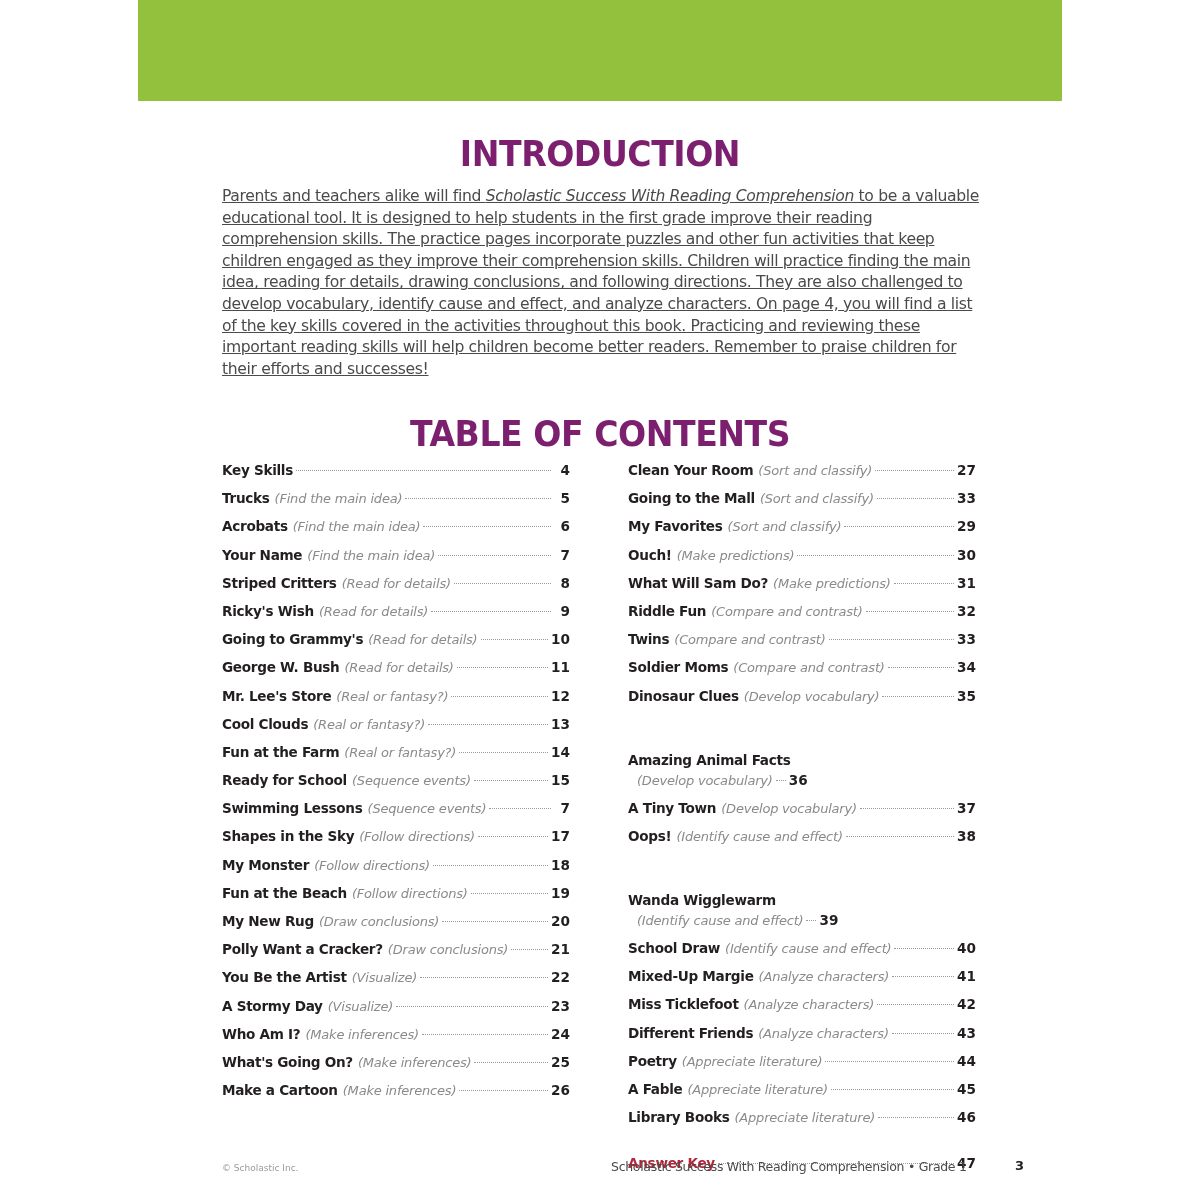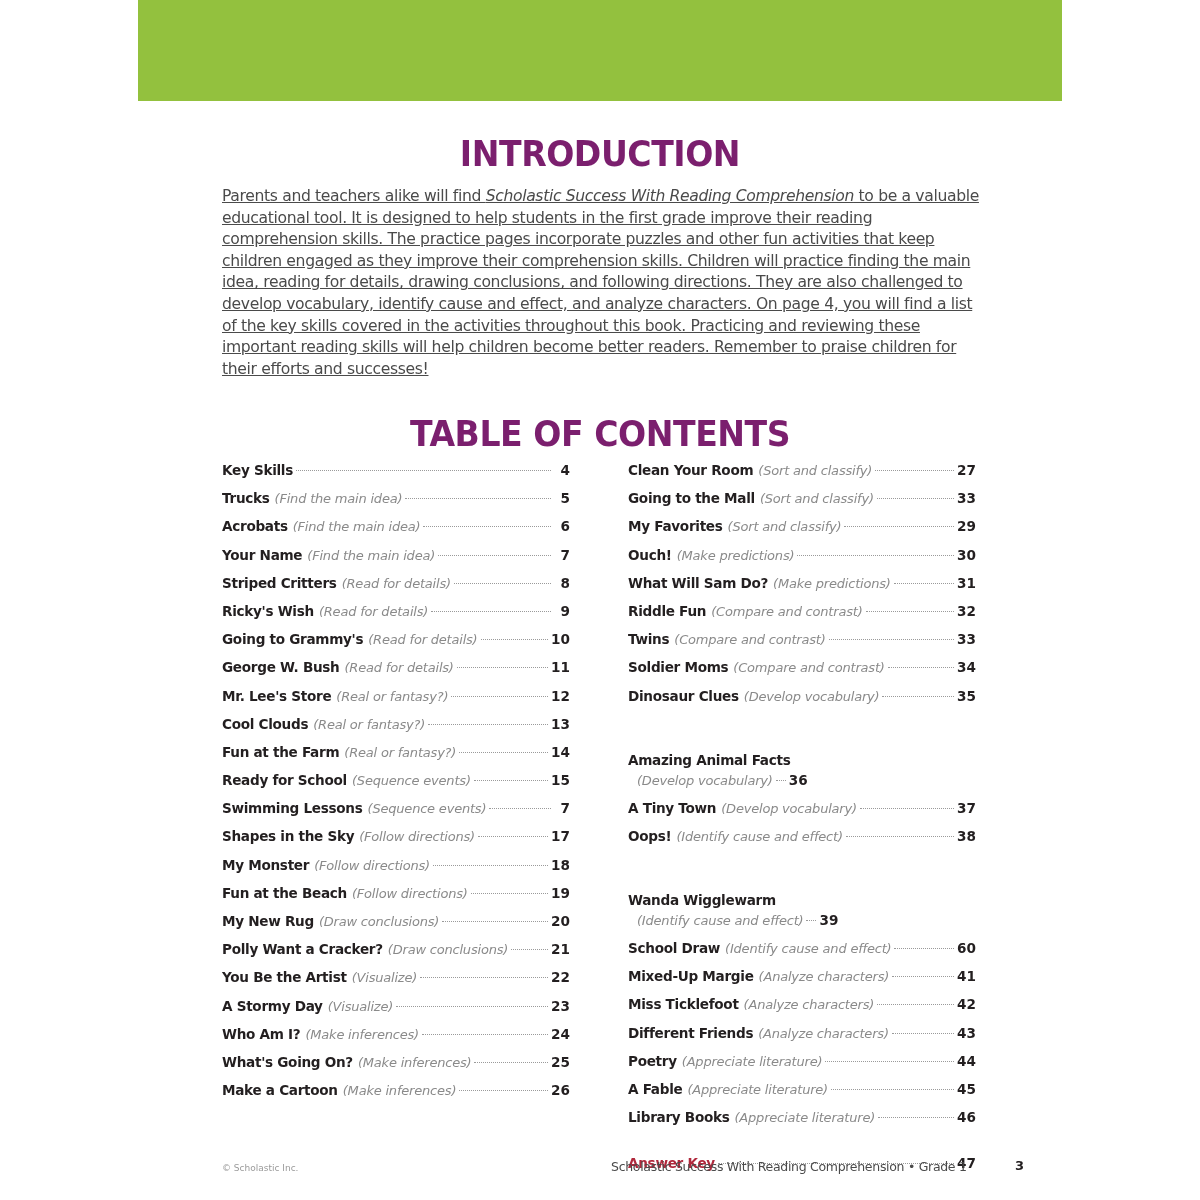--- a/index.html
+++ b/index.html
@@ -261,21 +261,21 @@
       <div class="line2">
           <span class="skill">(Identify cause and effect)</span>
           <span class="dots"></span>
           <span class="pg">39</span>
         </div>
     </div>
     <div class="row">
         <span class="title">School Draw</span>
         <span class="skill">(Identify cause and effect)</span>
         <span class="dots"></span>
-        <span class="pg">60</span>
+        <span class="pg">40</span>
       </div>
     <div class="row">
         <span class="title">Mixed-Up Margie</span>
         <span class="skill">(Analyze characters)</span>
         <span class="dots"></span>
         <span class="pg">41</span>
       </div>
     <div class="row">
         <span class="title">Miss Ticklefoot</span>
         <span class="skill">(Analyze characters)</span>

